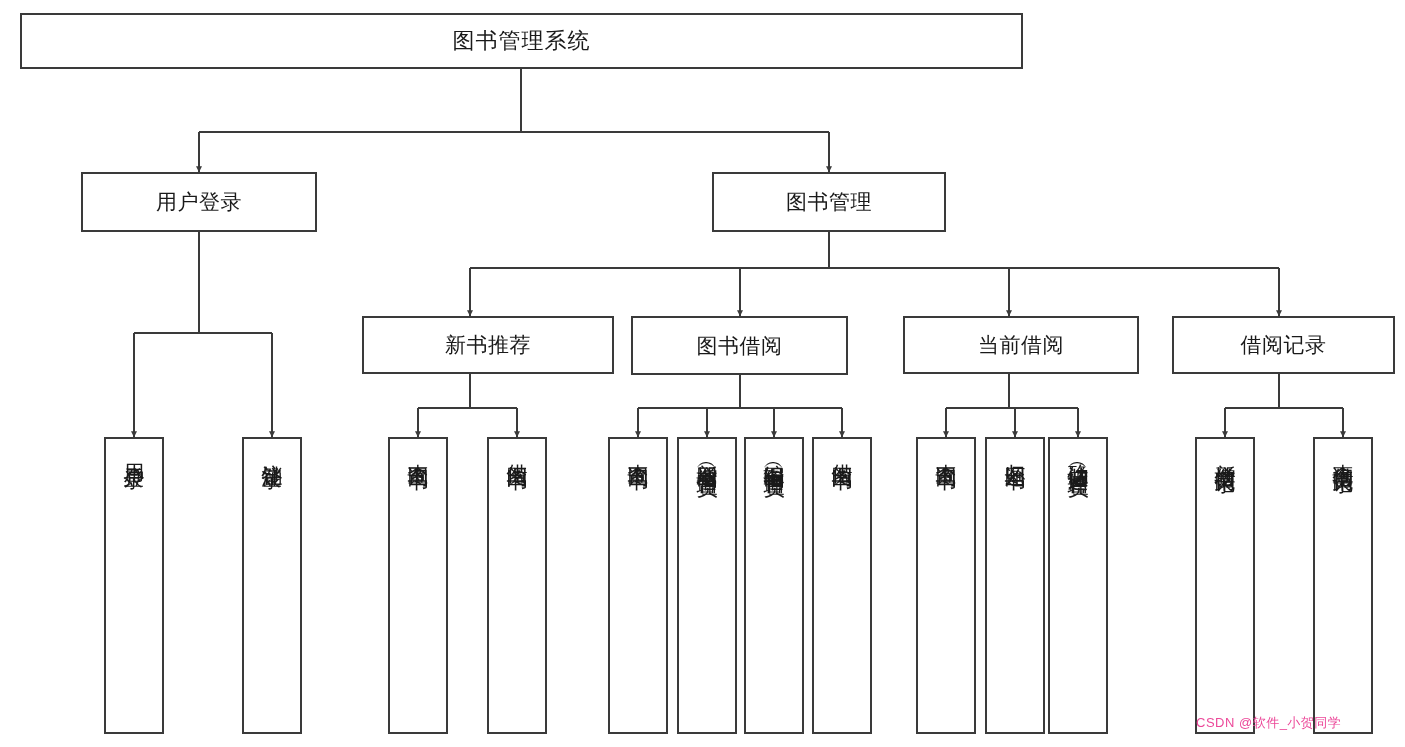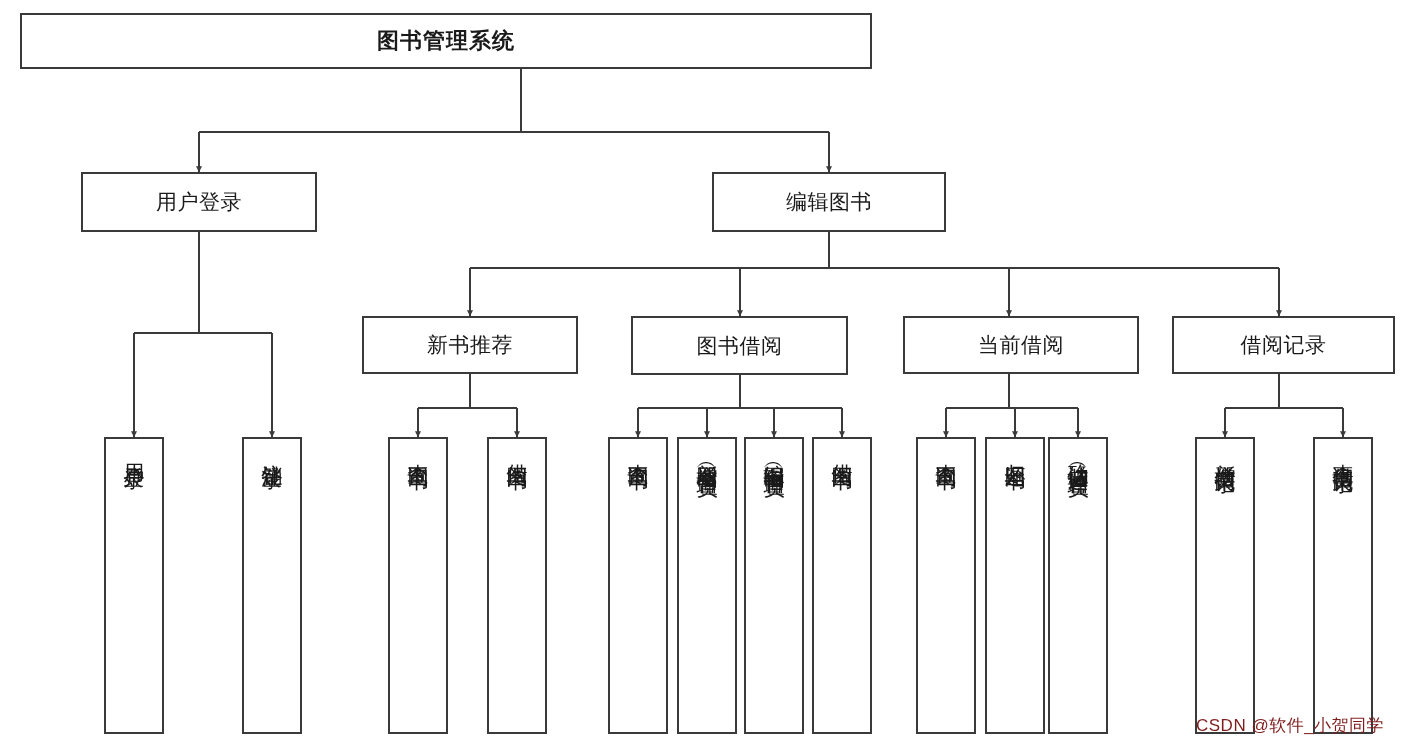--- a/index.html
+++ b/index.html
@@ -58,22 +58,22 @@
   .node.vertical .node-label {
     writing-mode: vertical-rl;
     text-orientation: upright;
     font-size: 21px;
     line-height: 1.15;
     letter-spacing: 2px;
     white-space: nowrap;
   }
   .watermark {
     position: absolute;
-    font-size: 17px;
-    color: #7f1d1d;
+    font-size: 13px;
+    color: #ec4899;
     letter-spacing: 0.5px;
     white-space: nowrap;
     z-index: 5;
   }
 </style>
 </head>
 <body>
 
 <div id="canvas">
   <svg id="edges" viewBox="0 0 1405 747">
@@ -110,30 +110,30 @@
       <line x1="946" y1="408" x2="1078" y2="408" stroke="#3a3a3a" stroke-width="2.6" shape-rendering="crispEdges"></line>
       <line x1="946" y1="408" x2="946" y2="437" stroke="#3a3a3a" stroke-width="2.6" shape-rendering="crispEdges" marker-end="url(#arrow)"></line>
       <line x1="1015" y1="408" x2="1015" y2="437" stroke="#3a3a3a" stroke-width="2.6" shape-rendering="crispEdges" marker-end="url(#arrow)"></line>
       <line x1="1078" y1="408" x2="1078" y2="437" stroke="#3a3a3a" stroke-width="2.6" shape-rendering="crispEdges" marker-end="url(#arrow)"></line>
       <line x1="1279" y1="374" x2="1279" y2="408" stroke="#3a3a3a" stroke-width="2.6" shape-rendering="crispEdges"></line>
       <line x1="1225" y1="408" x2="1343" y2="408" stroke="#3a3a3a" stroke-width="2.6" shape-rendering="crispEdges"></line>
       <line x1="1225" y1="408" x2="1225" y2="437" stroke="#3a3a3a" stroke-width="2.6" shape-rendering="crispEdges" marker-end="url(#arrow)"></line>
       <line x1="1343" y1="408" x2="1343" y2="437" stroke="#3a3a3a" stroke-width="2.6" shape-rendering="crispEdges" marker-end="url(#arrow)"></line>
     </svg>
   <div id="nodes-layer">
-      <div class="node horizontal root" style="left: 20px; top: 13px; width: 852px; height: 56px; font-weight: bold;">
+      <div class="node horizontal root" style="left: 20px; top: 13px; width: 1003px; height: 56px;">
         <span class="node-label">图书管理系统</span>
       </div>
       <div class="node horizontal" style="left: 81px; top: 172px; width: 236px; height: 60px;">
         <span class="node-label">用户登录</span>
       </div>
       <div class="node horizontal" style="left: 712px; top: 172px; width: 234px; height: 60px;">
-        <span class="node-label">编辑图书</span>
+        <span class="node-label">图书管理</span>
       </div>
-      <div class="node horizontal" style="left: 362px; top: 316px; width: 216px; height: 58px;">
+      <div class="node horizontal" style="left: 362px; top: 316px; width: 252px; height: 58px;">
         <span class="node-label">新书推荐</span>
       </div>
       <div class="node horizontal" style="left: 631px; top: 316px; width: 217px; height: 59px;">
         <span class="node-label">图书借阅</span>
       </div>
       <div class="node horizontal" style="left: 903px; top: 316px; width: 236px; height: 58px;">
         <span class="node-label">当前借阅</span>
       </div>
       <div class="node horizontal" style="left: 1172px; top: 316px; width: 223px; height: 58px;">
         <span class="node-label">借阅记录</span>

